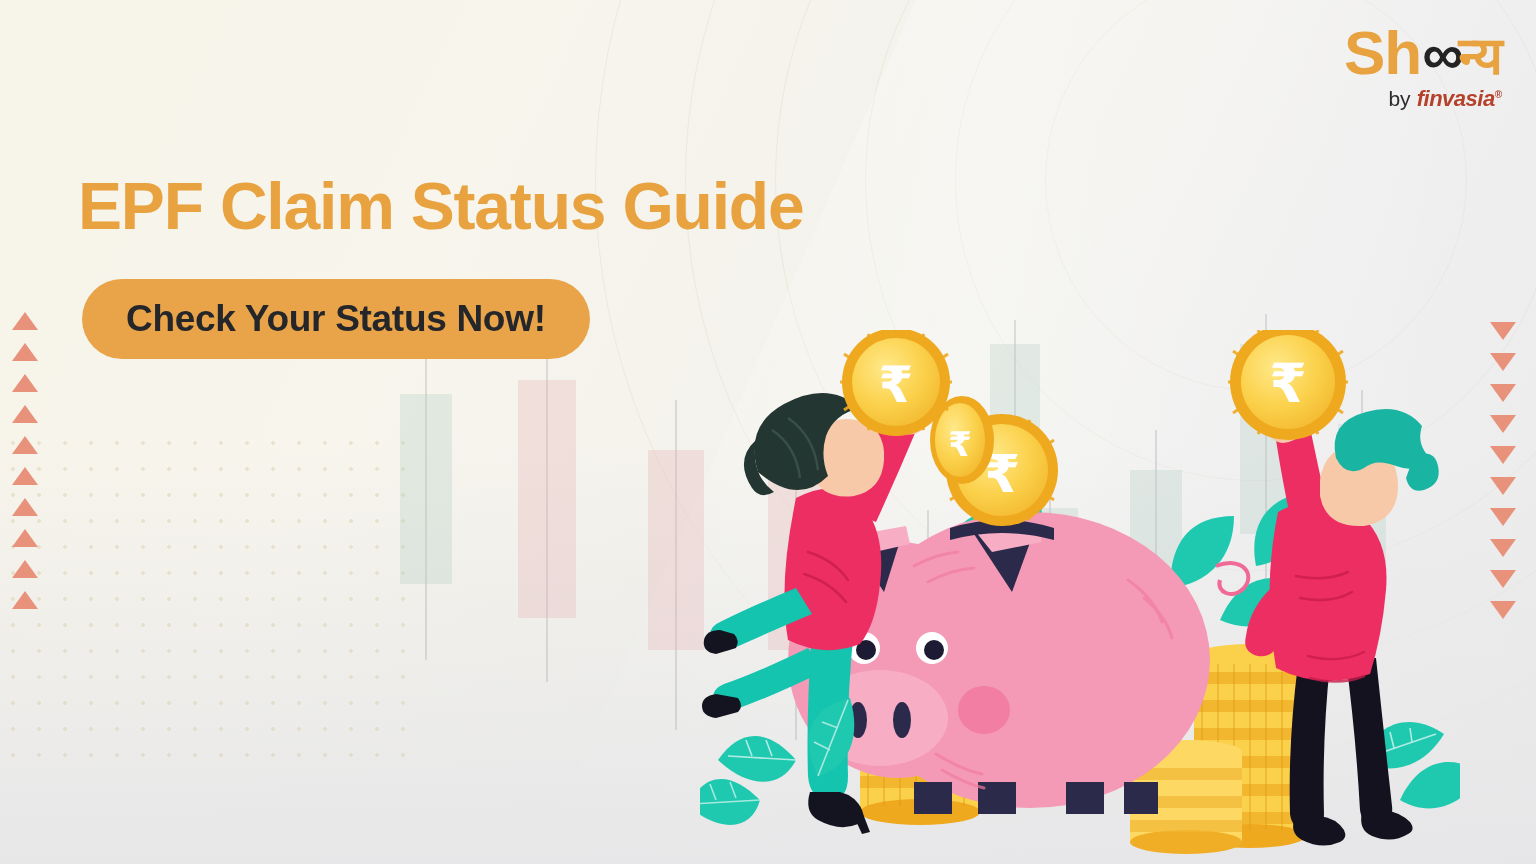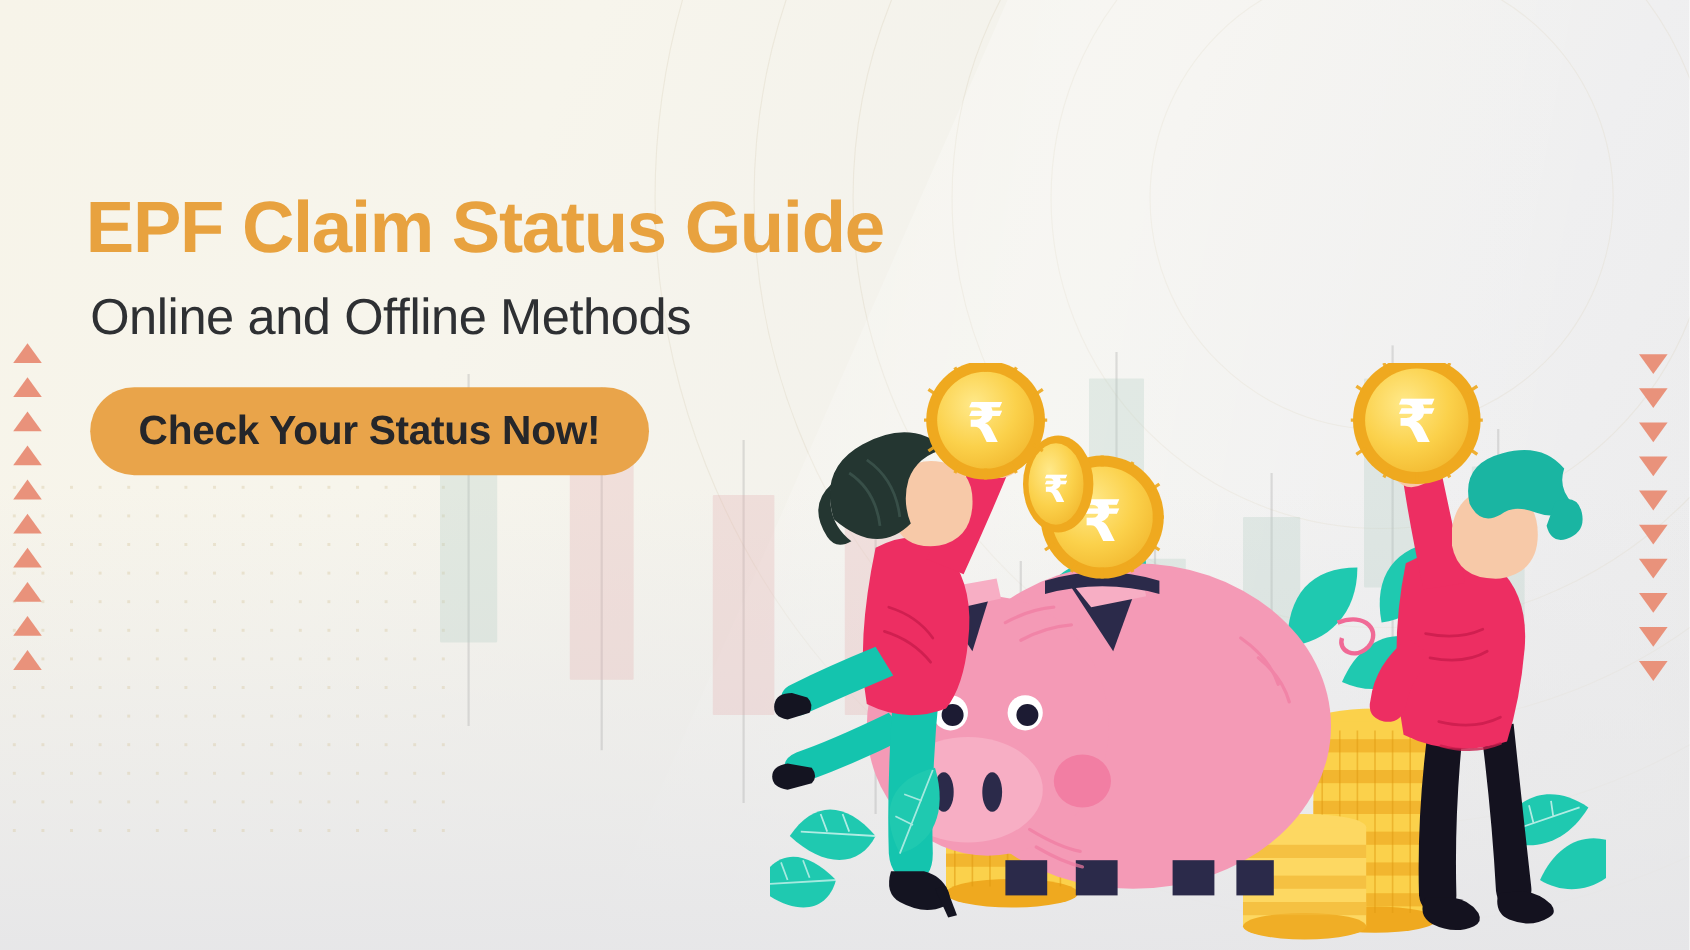--- a/index.html
+++ b/index.html
@@ -220,24 +220,32 @@
       <div class="tri down"></div>
       <div class="tri down"></div>
       <div class="tri down"></div>
       <div class="tri down"></div>
       <div class="tri down"></div>
       <div class="tri down"></div>
       <div class="tri down"></div>
     </div>
   </div>
 
+  <div class="logo-block">
+    <div class="logo-word">
+      <span class="logo-sh">Sh</span><span class="logo-inf">∞</span><span class="logo-dev">न्य</span>
+    </div>
+    <div class="logo-sub">
+      <span class="logo-by">by</span>
+      <span class="logo-fin">finvasia</span><span class="logo-reg">®</span>
+    </div>
+  </div>
 
   <div class="copy">
     <h1 class="headline">EPF Claim Status Guide</h1>
-    <h2 class="subhead">Online and Offline Methods</h2>
     <button class="cta">Check Your Status Now!</button>
   </div>
 
   <div class="illus">
     <svg viewBox="0 0 760 534" xmlns="http://www.w3.org/2000/svg">
       <defs>
         <radialGradient id="coinFace" cx="38%" cy="34%" r="72%">
           <stop offset="0%" stop-color="#ffe98a"></stop>
           <stop offset="60%" stop-color="#fbd14b"></stop>
           <stop offset="100%" stop-color="#f3bb32"></stop>

